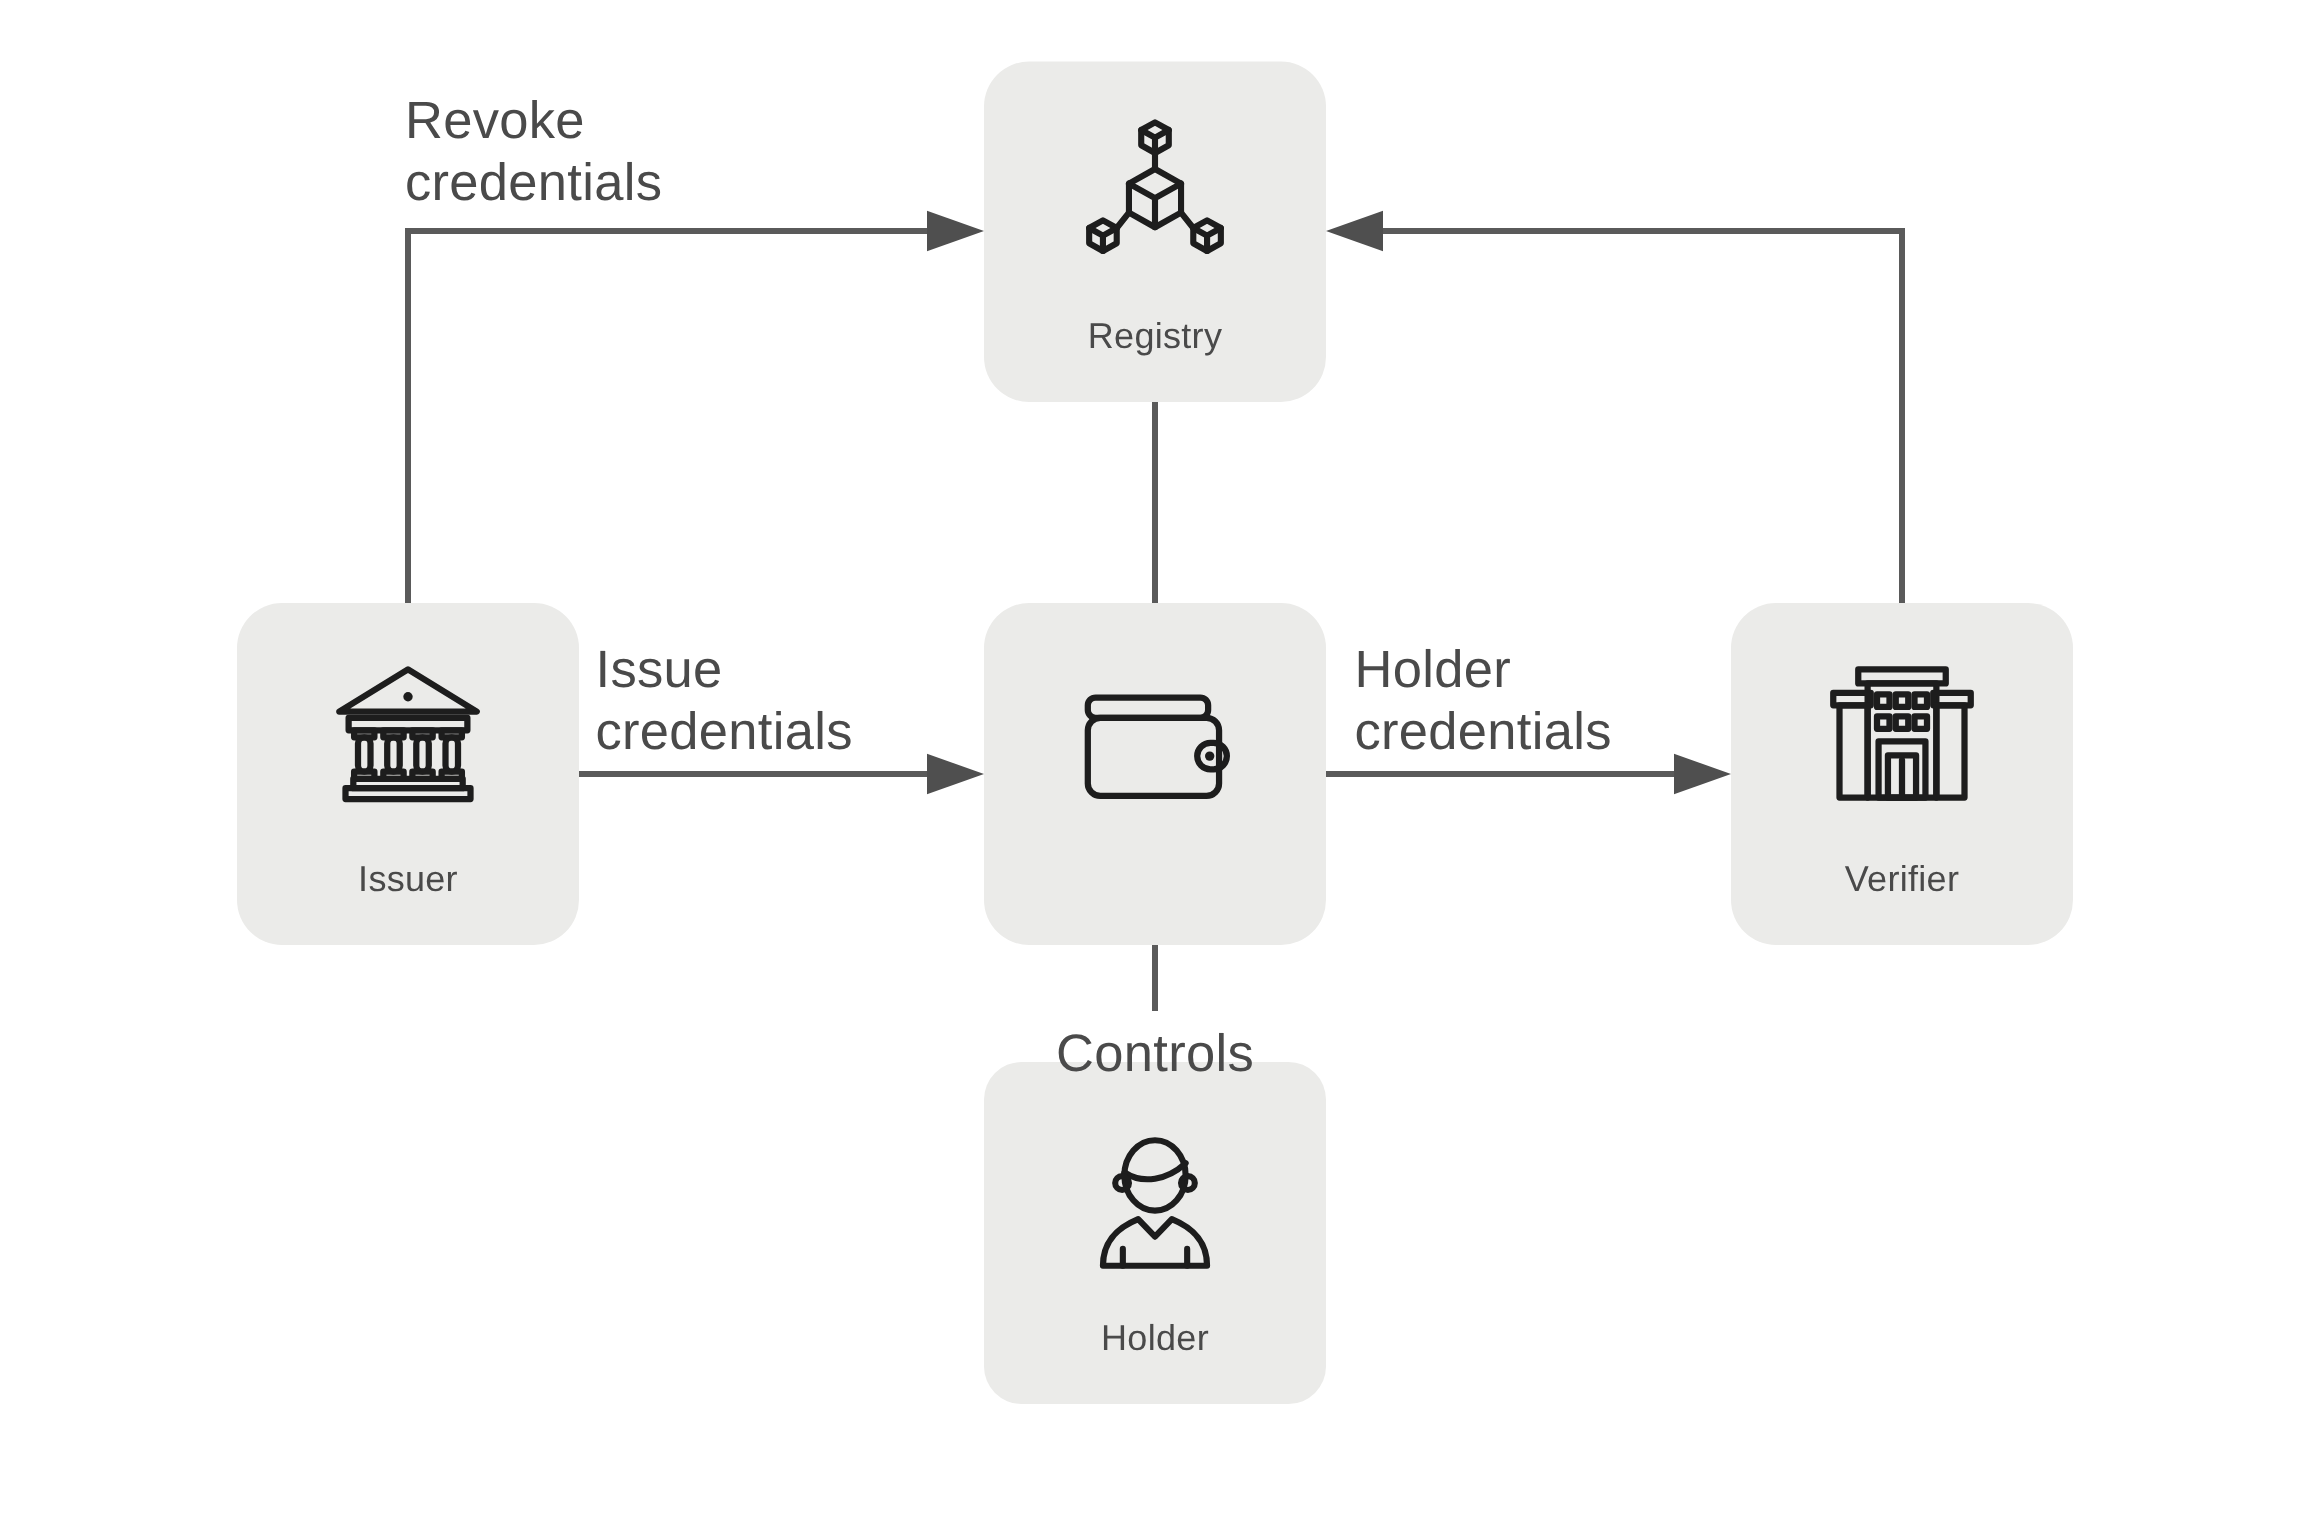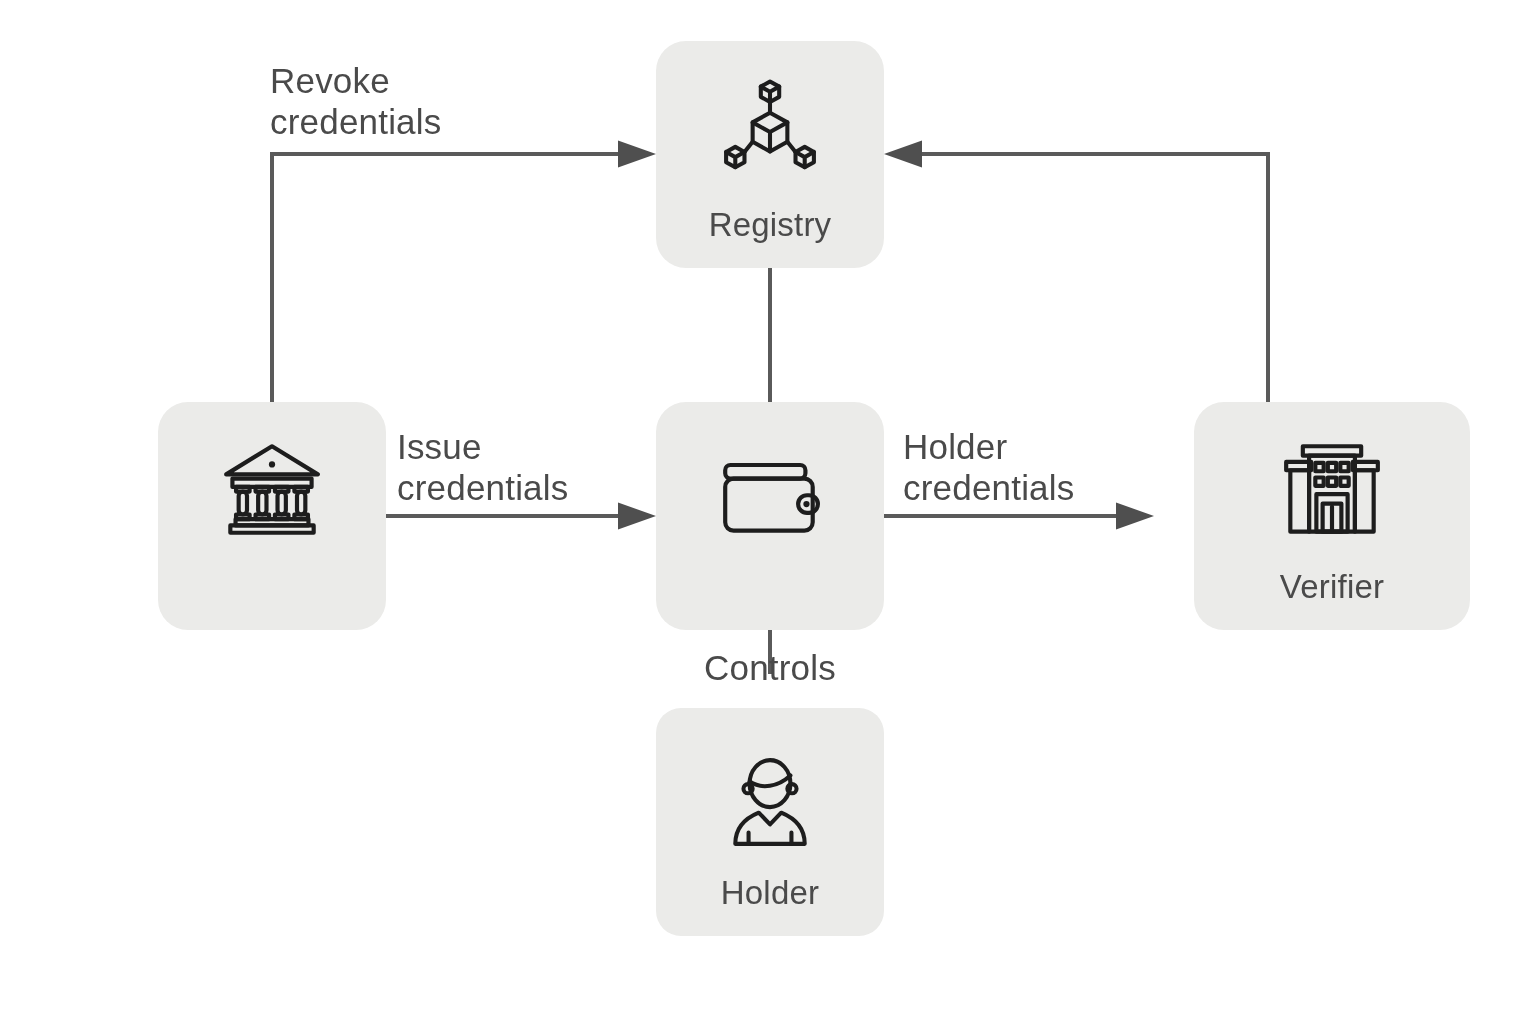--- a/index.html
+++ b/index.html
@@ -15,21 +15,21 @@
     position:absolute; width:228px; background:#ebebe9; border-radius:30px;
   }
   .node.tall { height:228px; }
   .node .icon-wrap {
     position:absolute; top:38px; left:0; right:0;
     display:flex; justify-content:center;
   }
   .node .icon-wrap.low { top:46px; }
   .node .node-label {
     position:absolute; bottom:26px; left:0; right:0;
-    text-align:center; font-size:33px; line-height:34px;
+    text-align:center; font-size:24px; line-height:34px;
     font-weight:500; color:#4a4a4a; letter-spacing:0.2px;
   }
   .edge-label {
     position:absolute; font-size:35px; line-height:41px;
     font-weight:500; color:#4a4a4a; letter-spacing:0.2px; white-space:nowrap;
   }
   .edge-label.centered { text-align:center; }
   .icon-svg { display:block; }
   .icon-svg .st { stroke:#1d1d1d; stroke-width:4; fill:none; stroke-linejoin:round; stroke-linecap:round; }
   .icon-svg .fl { fill:#1d1d1d; stroke:none; }
@@ -101,36 +101,37 @@
           <rect x="50.8" y="71.5" width="13" height="4.5"></rect>
           <rect x="69.5" y="45" width="13" height="4.5"></rect>
           <rect x="72" y="49.5" width="8" height="22" rx="4"></rect>
           <rect x="69.5" y="71.5" width="13" height="4.5"></rect>
           <rect x="13" y="76" width="70" height="6"></rect>
           <rect x="8" y="82" width="80" height="7"></rect>
         </g>
         <circle class="fl" cx="48" cy="23.5" r="3"></circle>
       </svg>
     </div>
+    <div class="node-label">Issuer</div>
   </div>
 
   <div class="node tall" style="left:656px; top:402px;">
     <div class="icon-wrap">
       <svg class="icon-svg" viewBox="0 0 96 96" width="100" height="100">
         <g class="st">
           <rect x="5" y="24" width="77" height="13" rx="5"></rect>
           <rect x="5" y="37" width="84" height="50" rx="8"></rect>
           <rect x="75" y="53" width="19" height="17" rx="8.5"></rect>
         </g>
         <circle class="fl" cx="83" cy="61.5" r="3"></circle>
       </svg>
     </div>
   </div>
 
-  <div class="node tall" style="left:1194px; top:402px;padding-left:48px;">
+  <div class="node tall" style="left:1154px; top:402px;">
     <div class="icon-wrap">
       <svg class="icon-svg" viewBox="0 0 96 96" width="100" height="100">
         <g class="st">
           <rect x="20" y="6" width="56" height="9"></rect>
           <rect x="26" y="15" width="44" height="73"></rect>
           <rect x="4" y="21" width="24" height="8"></rect>
           <rect x="8" y="29" width="18" height="59"></rect>
           <rect x="68" y="21" width="24" height="8"></rect>
           <rect x="70" y="29" width="18" height="59"></rect>
           <rect x="32" y="22" width="8" height="8"></rect>
@@ -173,15 +174,15 @@
   <div class="edge-label" style="left:397px; top:426px;">
     <div>Issue</div>
     <div>credentials</div>
   </div>
 
   <div class="edge-label" style="left:903px; top:426px;">
     <div>Holder</div>
     <div>credentials</div>
   </div>
 
-  <div class="edge-label centered" style="left:670px; top:647px; width:200px;text-align:center;">Controls</div>
+  <div class="edge-label centered" style="left:670px; top:682px; width:200px;text-align:center;">Controls</div>
 
 </div>
 
 </body></html>

